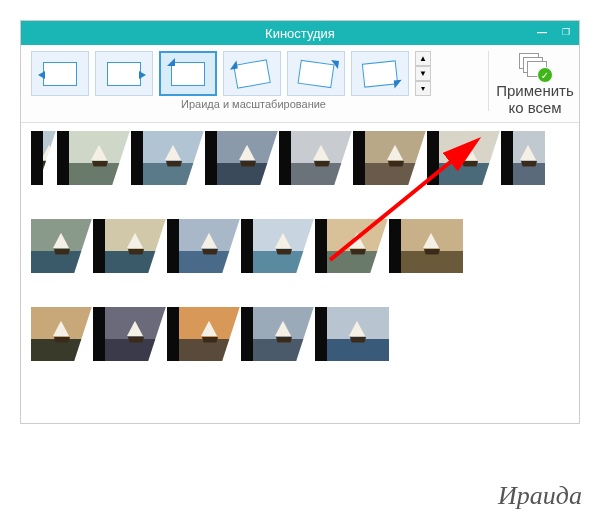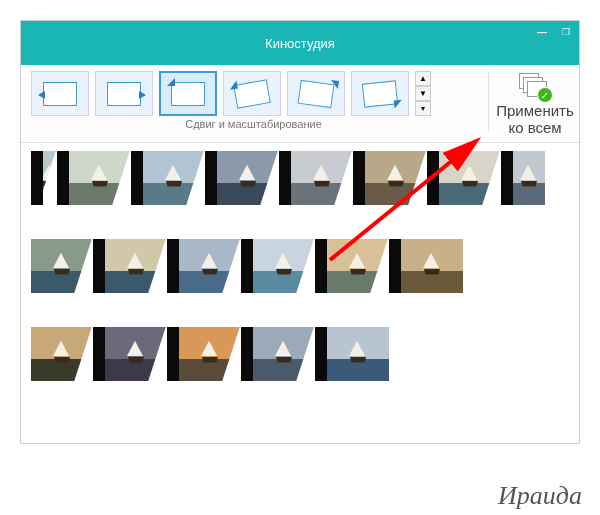--- a/index.html
+++ b/index.html
@@ -15,21 +15,21 @@
   }
   .window {
     width: 560px;
     border: 1px solid #ccc;
     background: #fff;
     position: relative;
   }
   .titlebar {
     background: #1ab5b5;
     color: #fff;
-    height: 44px;
+    height: 24px;
     display: flex;
     align-items: center;
     justify-content: center;
     position: relative;
     font-size: 13px;
   }
   .title-controls {
     position: absolute;
     right: 4px;
     top: 4px;
@@ -264,21 +264,21 @@
           <div class="effect-inner" style="transform:rotate(-6deg);">
               <div class="arrow-blue" style="right:-5px;bottom:-5px;border-width:8px 8px 0 0;border-color:#2a7fc9 transparent transparent transparent;"></div>
             </div>
         </div>
         <div class="scroll-btns">
           <div class="scroll-btn">▲</div>
           <div class="scroll-btn">▼</div>
           <div class="scroll-btn">▾</div>
         </div>
       </div>
-      <div class="group-label">Сдвиг и масштабирование</div>
+      <div class="group-label">Ираида и масштабирование</div>
     </div>
     <div class="divider"></div>
     <div class="apply-all">
       <div class="apply-icon">
         <div class="stack-rect" style="left:0;top:0;"></div>
         <div class="stack-rect" style="left:4px;top:4px;"></div>
         <div class="stack-rect" style="left:8px;top:8px;"></div>
         <div class="check-circle">✓</div>
       </div>
       <div class="apply-label" style="white-space:pre-line;">Применить

